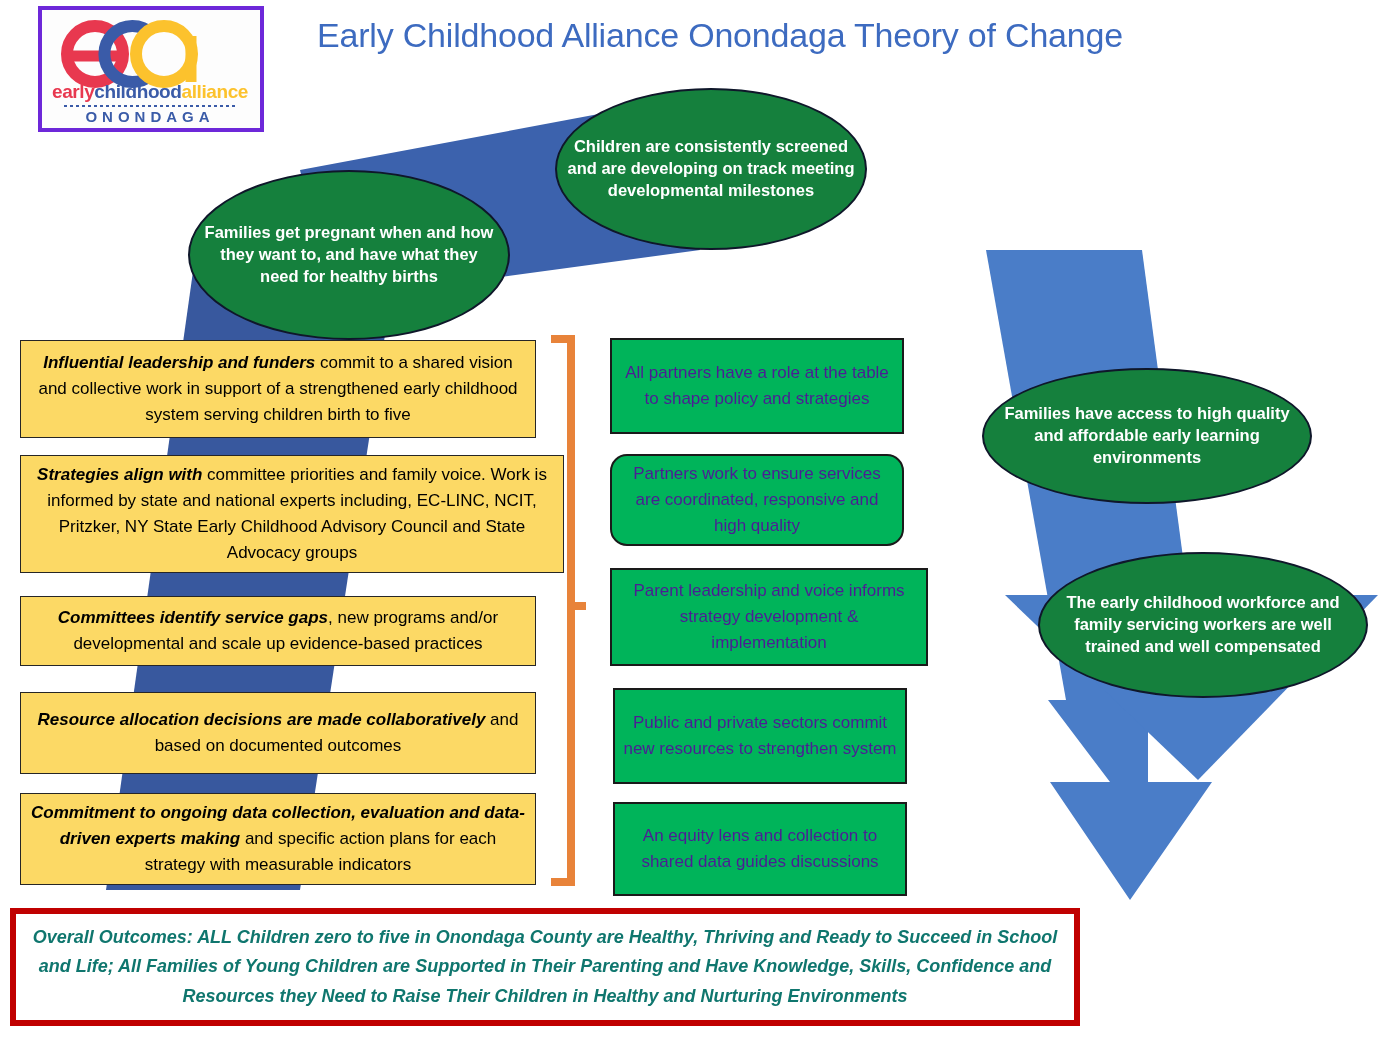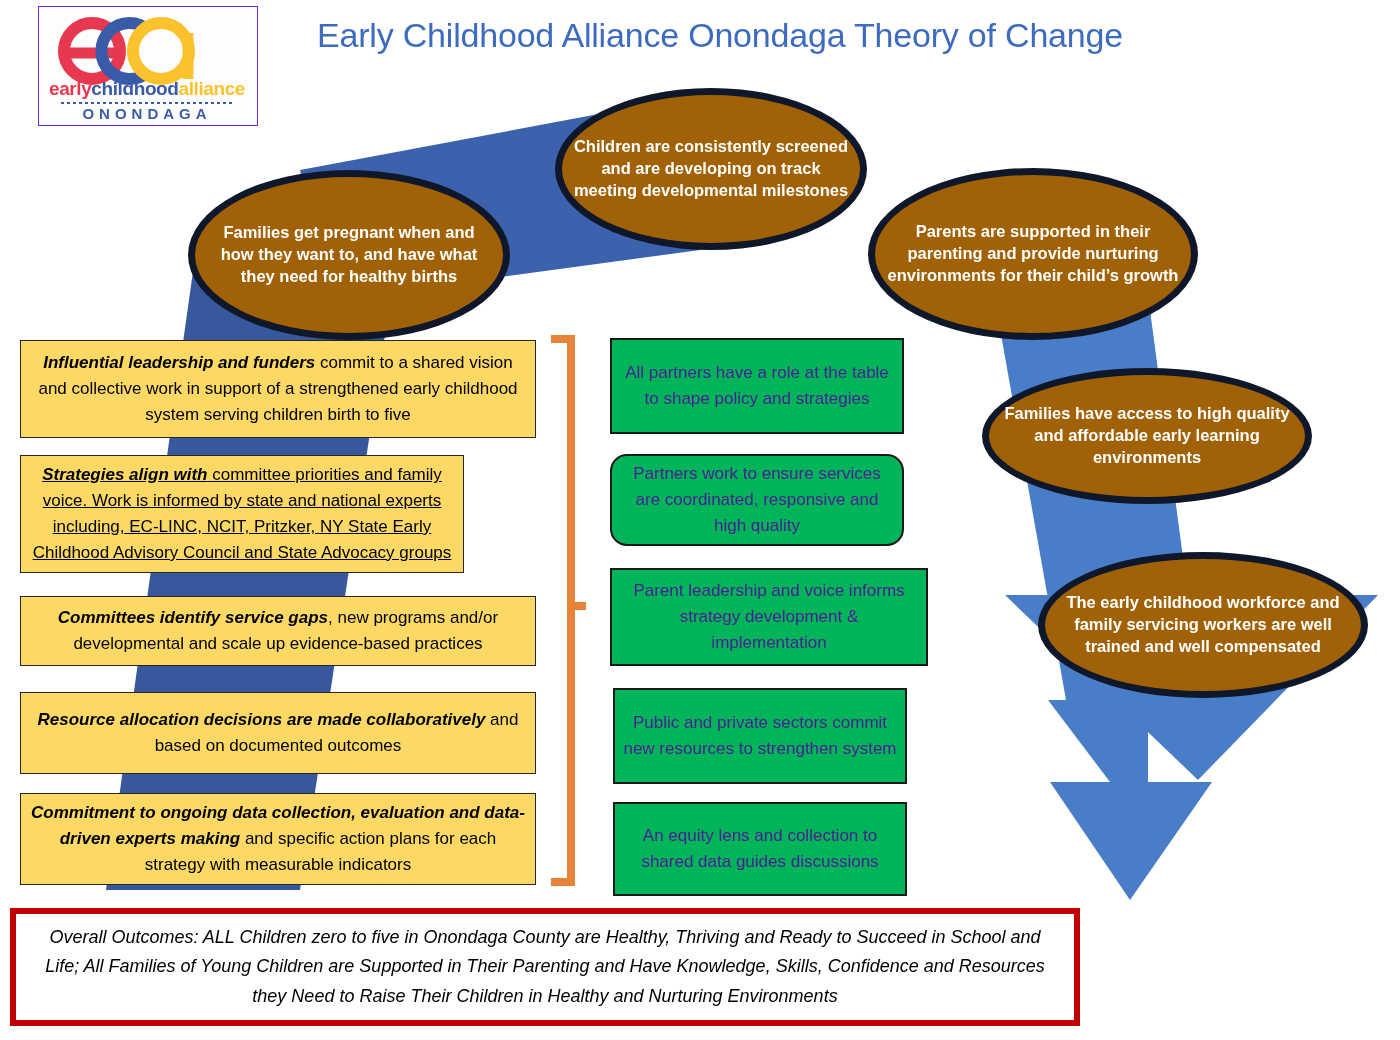--- a/index.html
+++ b/index.html
@@ -19,21 +19,21 @@
   }
 
   
   #logo {
     position: absolute;
     left: 38px;
     top: 6px;
     width: 218px;
     height: 118px;
     background: #fdfdfd;
-    border: 1px solid #6d28d9;
+    border: 4px solid #6d28d9;
   }
   #logo svg { display: block; }
 
   
   #title {
     position: absolute;
     left: 300px;
     top: 16px;
     width: 840px;
     text-align: center;
@@ -48,22 +48,22 @@
   #shapes {
     position: absolute;
     left: 0; top: 0;
     width: 1400px; height: 1040px;
   }
 
   
   .ellipse {
     position: absolute;
     border-radius: 50%;
-    background: #a16207;
-    border: 7px solid #0f172a;
+    background: #15803d;
+    border: 2px solid #0f172a;
     color: #ffffff;
     font-weight: bold;
     display: flex;
     align-items: center;
     justify-content: center;
     text-align: center;
     line-height: 1.33;
     box-sizing: border-box;
   }
   .ellipse .etext { padding: 0 10px; display: block; }
@@ -92,21 +92,21 @@
     line-height: 1.52;
     text-align: center;
     display: flex;
     align-items: center;
     justify-content: center;
     padding: 22px 10px;
   }
   .ybox b { font-weight: bold; font-style: italic; }
 
   #ybox-0 { left: 20px; top: 340px; width: 516px; height: 98px; }
-  #ybox-1 { left: 20px; top: 455px; width: 444px; height: 118px; text-decoration: underline; }
+  #ybox-1 { left: 20px; top: 455px; width: 544px; height: 118px; }
   #ybox-2 { left: 20px; top: 596px; width: 516px; height: 70px; }
   #ybox-3 { left: 20px; top: 692px; width: 516px; height: 82px; }
   #ybox-4 { left: 20px; top: 793px; width: 516px; height: 92px; }
 
   
   .gbox {
     position: absolute;
     background: #00B45A;
     border: 2px solid #1a1a1a;
     box-sizing: border-box;
@@ -133,22 +133,22 @@
     width: 1070px; height: 118px;
     background: #ffffff;
     border: 6px solid #C00000;
     box-sizing: border-box;
     display: flex;
     align-items: center;
     justify-content: center;
     padding: 4px 16px;
   }
   #outcome-text {
-    color: #000000;
-    font-weight: normal;
+    color: #0f766e;
+    font-weight: bold;
     font-style: italic;
     font-size: 18px;
     line-height: 1.62;
     text-align: center;
   }
 </style>
 </head>
 <body>
 
 <div id="canvas">
@@ -191,23 +191,20 @@
       <path d="M571,606 L586,606"></path>
     </g>
   </svg>
 
   <div class="ellipse" id="ell-pregnancy">
     <span class="etext">Families get pregnant when and how they want to, and have what they need for healthy births</span>
   </div>
   <div class="ellipse" id="ell-screening">
     <span class="etext">Children are consistently screened and are developing on track meeting developmental milestones</span>
   </div>
-  <div class="ellipse" id="ell-parenting">
-    <span class="etext">Parents are supported in their parenting and provide nurturing environments for their child’s growth</span>
-  </div>
   <div class="ellipse" id="ell-access">
     <span class="etext">Families have access to high quality and affordable early learning environments</span>
   </div>
   <div class="ellipse" id="ell-workforce">
     <span class="etext">The early childhood workforce and family servicing workers are well trained and  well compensated</span>
   </div>
 
 
   <div class="ybox" id="ybox-0">
     <span><b>Influential leadership and funders</b><span> commit to a shared vision and collective work in support of a strengthened early childhood system serving children birth to five</span></span>

